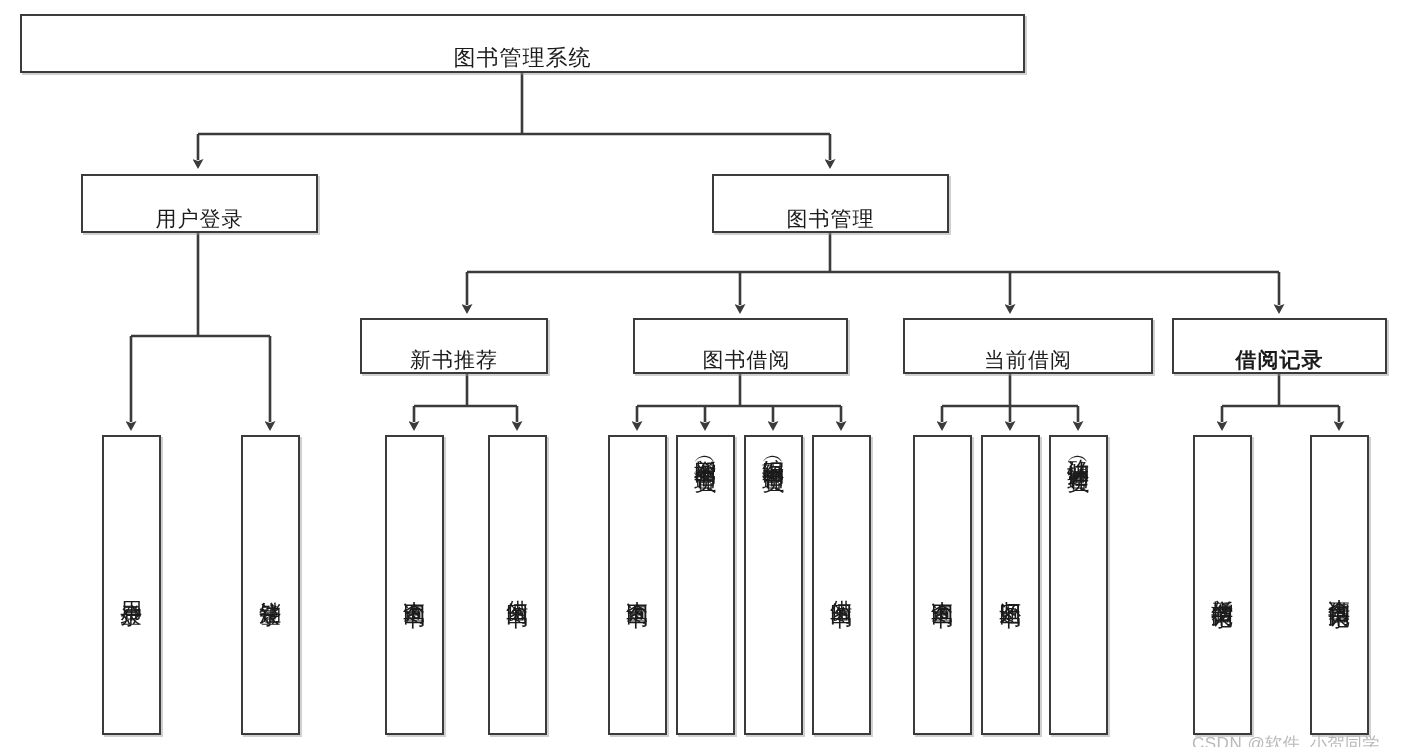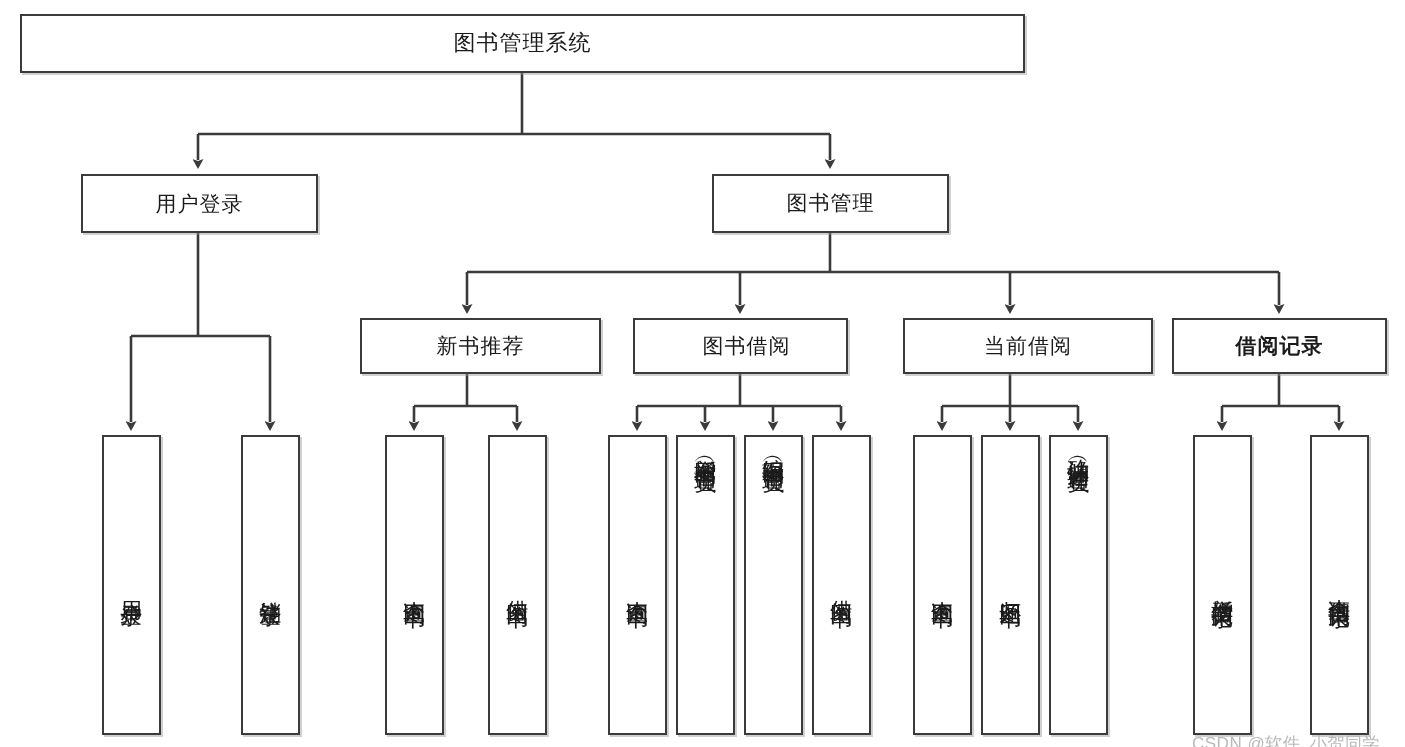--- a/index.html
+++ b/index.html
@@ -25,21 +25,21 @@
     height: 747px;
     pointer-events: none;
   }
   .node {
     position: absolute;
     box-sizing: border-box;
     background: #ffffff;
     border: 2.5px solid #3b3b3b;
     box-shadow: 2px 2px 0 rgba(150,150,150,0.45);
     display: flex;
-    align-items: center;
+    align-items: flex-end;
     justify-content: center;
   }
   .node .lbl {
     color: #1b1b1b;
     letter-spacing: 1px;
     white-space: nowrap;
   }
   
   .node.horiz .lbl {
     font-size: 21px;
@@ -129,25 +129,25 @@
     </g>
   </svg>
 
   <div class="node horiz root" style="left:20px; top:14px; width:1005px; height:59px;">
     <span class="lbl">图书管理系统</span>
   </div>
 
   <div class="node horiz" style="left:81px; top:174px; width:237px; height:59px;">
     <span class="lbl">用户登录</span>
   </div>
-  <div class="node horiz" style="left:712px; top:174px; width:237px; height:59px;font-family:Liberation Serif, serif;">
+  <div class="node horiz" style="left:712px; top:174px; width:237px; height:59px;">
     <span class="lbl">图书管理</span>
   </div>
 
-  <div class="node horiz" style="left:360px; top:318px; width:241px; height:56px;">
+  <div class="node horiz" style="left:360px; top:318px; width:188px; height:56px;">
     <span class="lbl">新书推荐</span>
   </div>
   <div class="node horiz" style="left:633px; top:318px; width:215px; height:56px;padding-left:12px;">
     <span class="lbl">图书借阅</span>
   </div>
   <div class="node horiz" style="left:903px; top:318px; width:250px; height:56px;">
     <span class="lbl">当前借阅</span>
   </div>
   <div class="node horiz" style="left:1172px; top:318px; width:215px; height:56px;font-weight:bold;">
     <span class="lbl">借阅记录</span>

